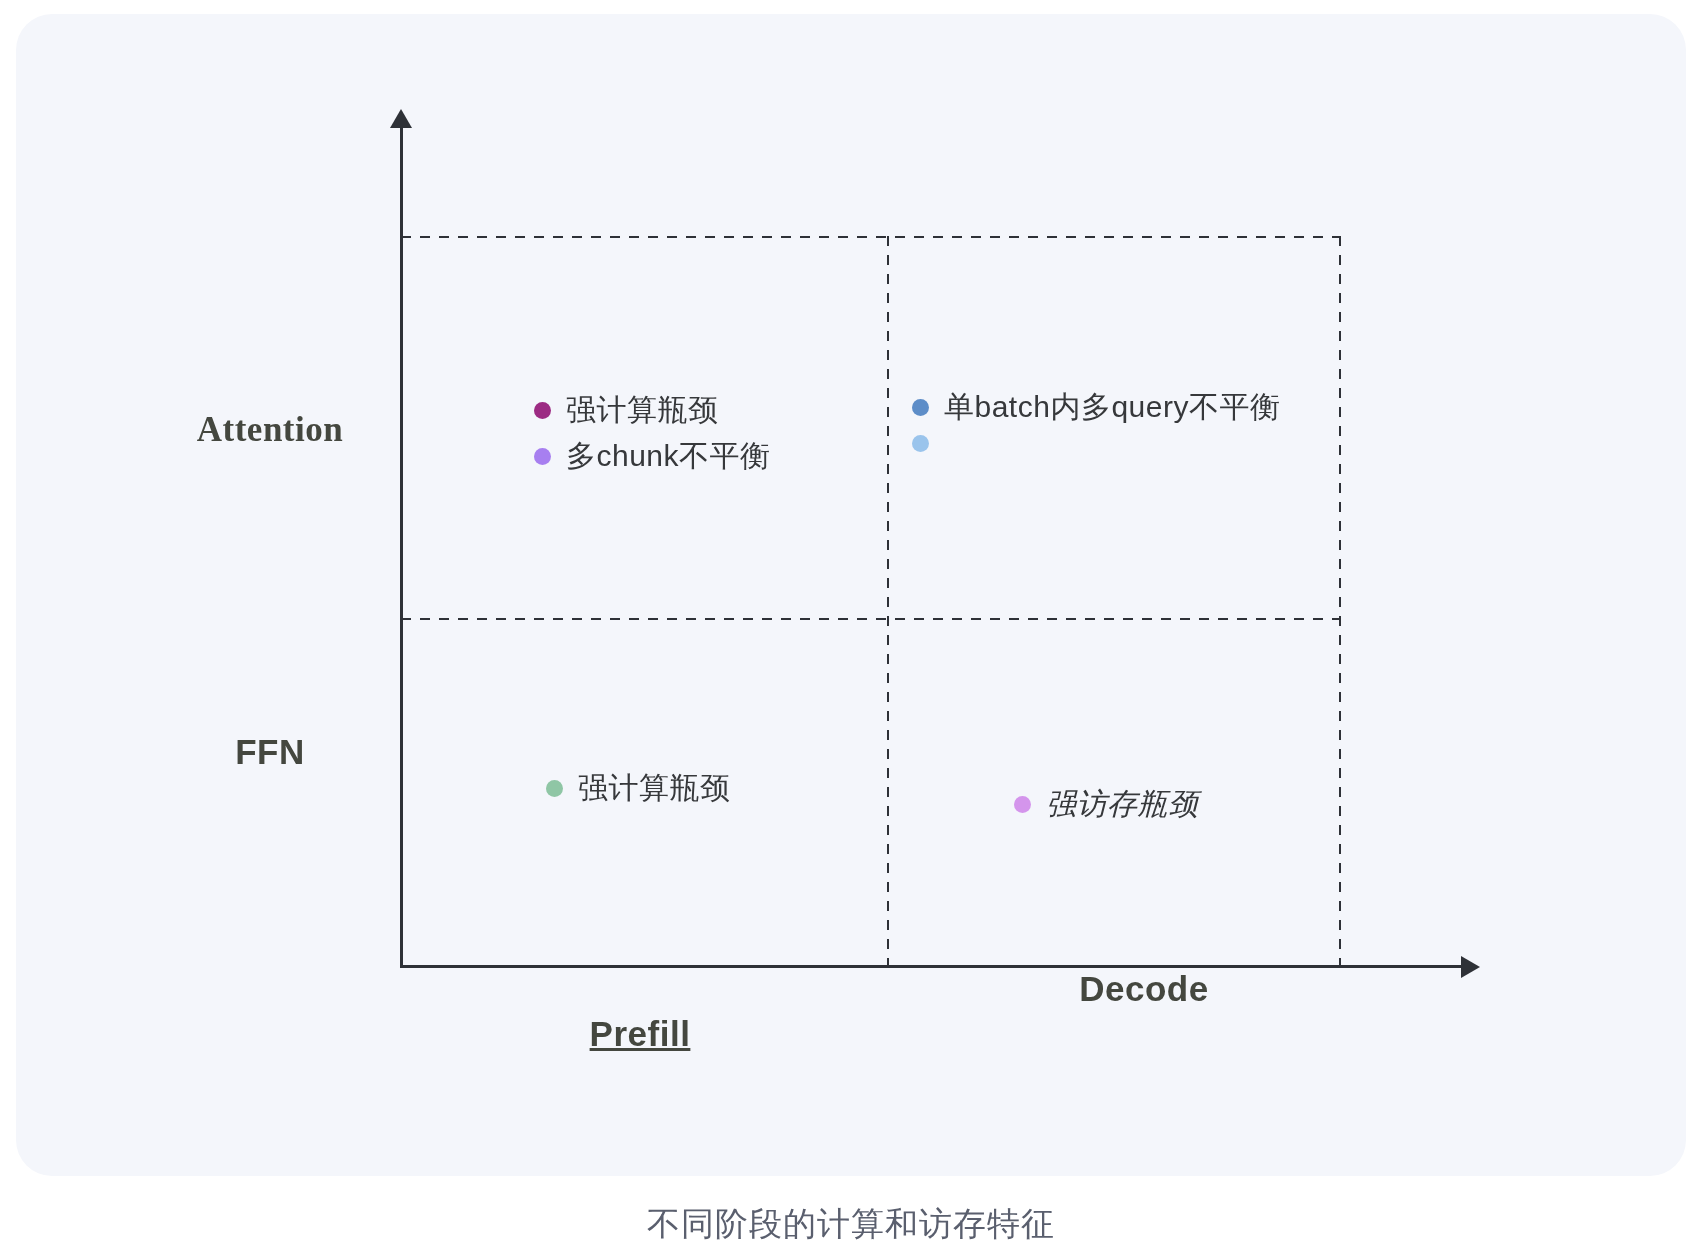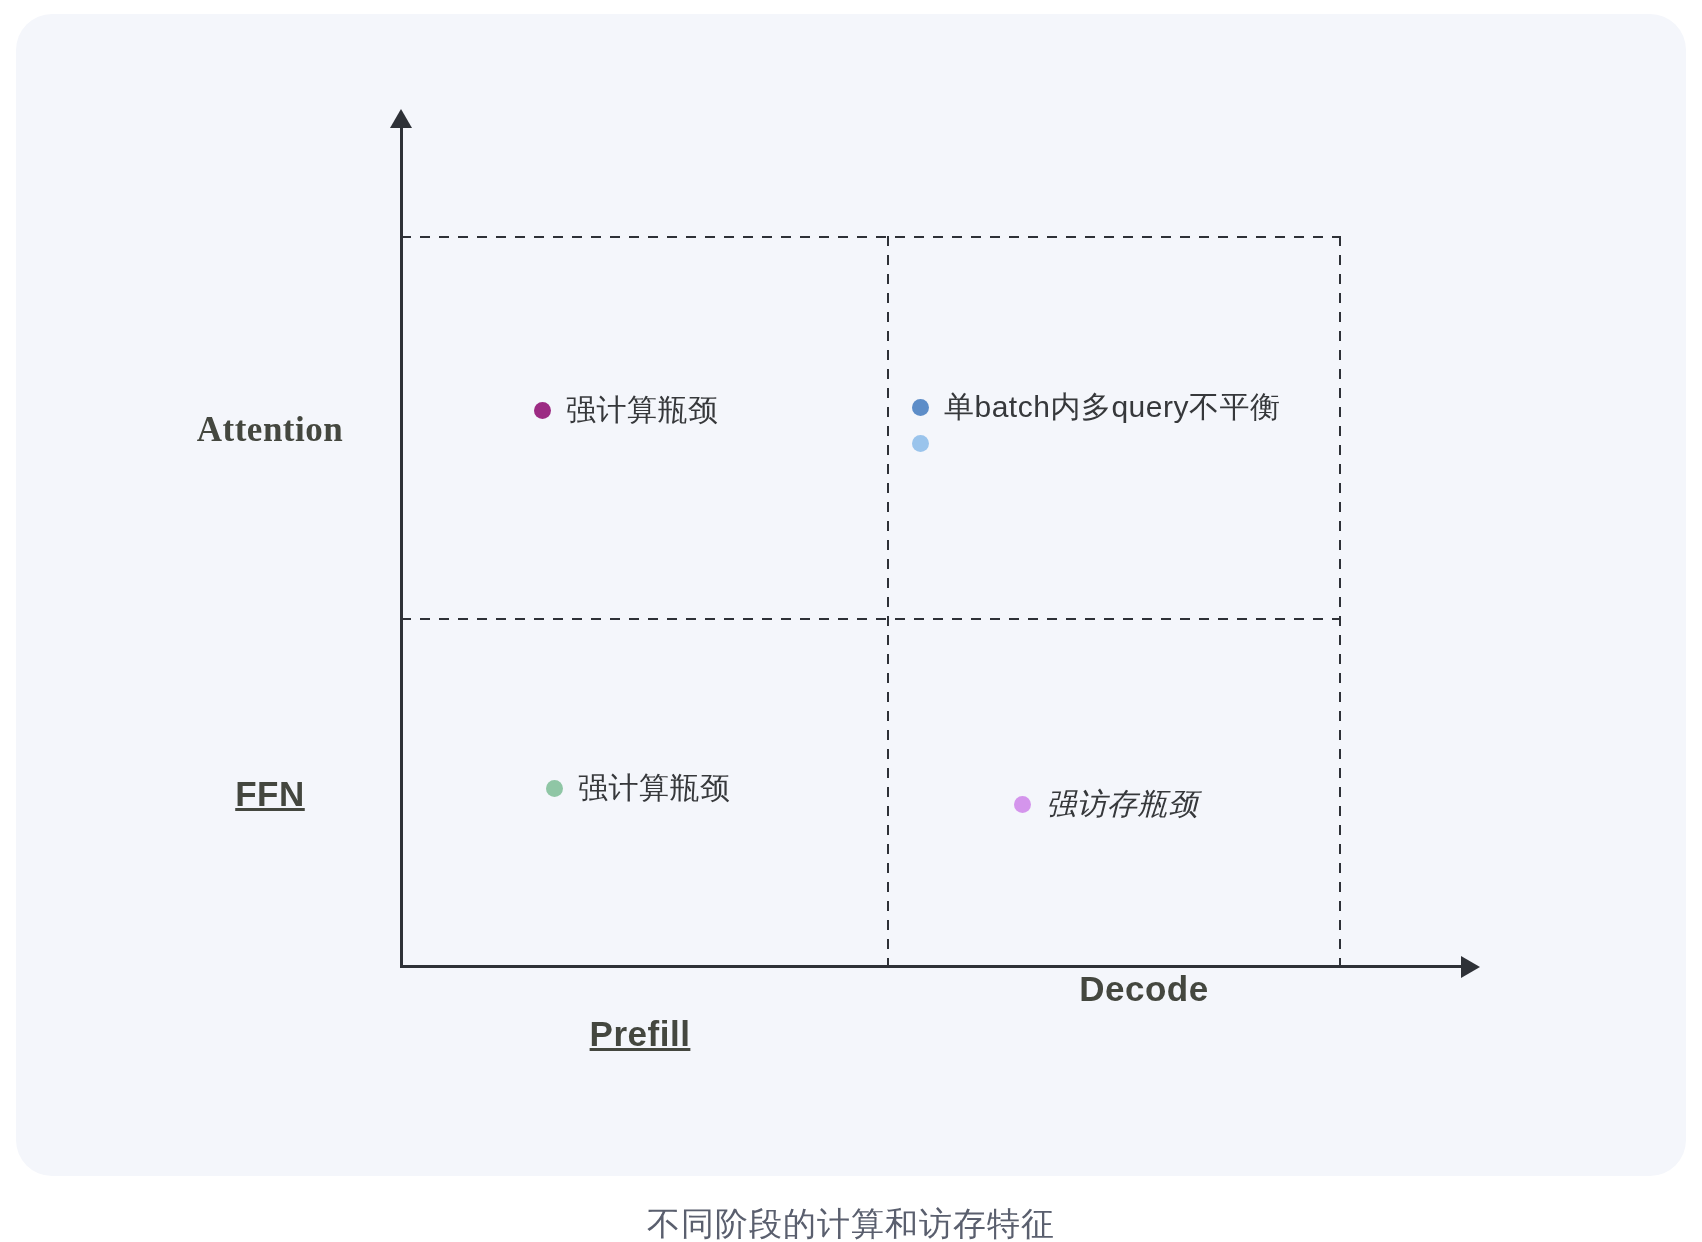--- a/index.html
+++ b/index.html
@@ -49,21 +49,21 @@
   .dash-mid-h { top: 618px; }
   .dash-mid-v { left: 887px; }
   .dash-right { left: 1339px; }
   
   .axis-label {
     position: absolute; width: 300px; text-align: center;
     font-size: 35px; line-height: 44px; font-weight: 600;
     color: #44473f; letter-spacing: 0.5px;
   }
   .label-attention { left: 120px; top: 408px; font-family: Liberation Serif, serif; }
-  .label-ffn       { left: 120px; top: 772px; text-decoration: underline; }
+  .label-ffn       { left: 120px; top: 730px; }
   .label-prefill   { left: 490px; top: 1012px; text-decoration: underline; }
   .label-decode    { left: 994px; top: 959px; margin-top: 8px; }
   
   .quadrant-list {
     position: absolute; display: flex; flex-direction: column; gap: 10px;
   }
   .q-tl { left: 534px; top: 392px; }
   .q-tr { left: 912px; top: 389px; justify-content: flex-end; }
   .q-bl { left: 546px; top: 770px; }
   .q-br { left: 1014px; top: 786px; font-style: italic; }
@@ -103,20 +103,24 @@
   <div class="axis-label label-attention">Attention</div>
   <div class="axis-label label-ffn">FFN</div>
   <div class="axis-label label-prefill">Prefill</div>
   <div class="axis-label label-decode">Decode</div>
 
   <div class="quadrant-list q-tl">
     <div class="bullet-item">
       <span class="bullet-dot" style="background: rgb(156, 43, 131);"></span>
       <span class="bullet-label">强计算瓶颈</span>
     </div>
+    <div class="bullet-item">
+      <span class="bullet-dot" style="background: rgb(167, 127, 240);"></span>
+      <span class="bullet-label">多chunk不平衡</span>
+    </div>
   </div>
 
   <div class="quadrant-list q-tr">
     <div class="bullet-item">
       <span class="bullet-dot" style="background: rgb(93, 141, 200);"></span>
       <span class="bullet-label">单batch内多query不平衡</span>
     </div>
     <div class="bullet-item">
       <span class="bullet-dot" style="background: rgb(154, 196, 236);"></span>
     </div>

